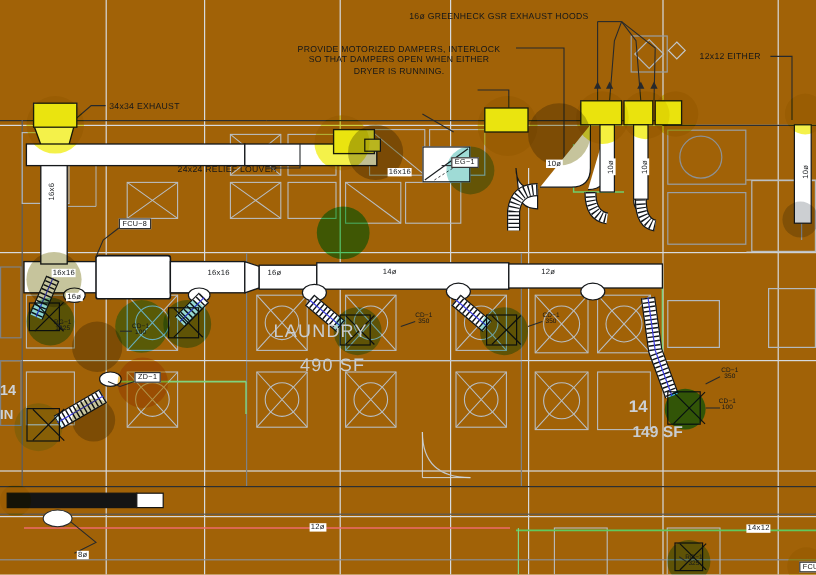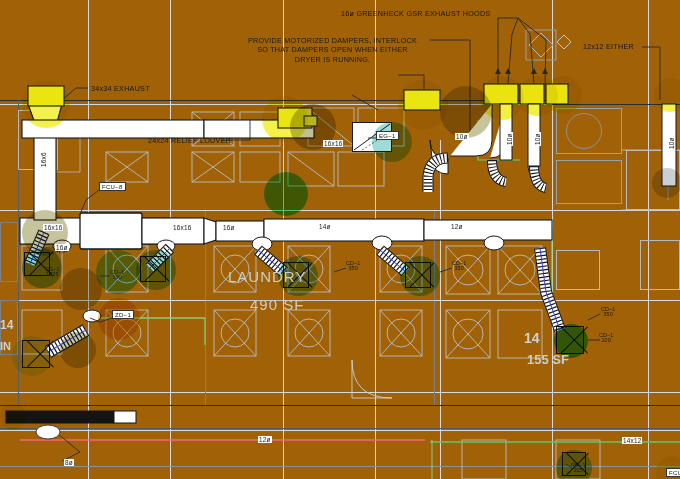--- a/index.html
+++ b/index.html
@@ -453,19 +453,19 @@
 100</div>
   <div class="tag" style="left:110px;top:270px;">CD−1
 100</div>
   <div class="tag" style="left:45px;top:267px;">RG−1
 1325</div>
   <div class="tag" style="left:571px;top:463px;">RG−1
 325</div>
 
   <div class="room" style="left:228px;top:268px;">LAUNDRY</div>
   <div class="room" style="left:250px;top:296px;">490 SF</div>
-  <div class="roomsm" style="left:527px;top:352px;">155 SF</div>
+  <div class="roomsm" style="left:527px;top:352px;">149 SF</div>
 
   <div class="roomsm" style="left:0;top:318px;color:#cdd1d5;font-size:12px;">14</div>
   <div class="roomsm" style="left:0;top:340px;color:#cdd1d5;font-size:11px;">IN</div>
   <div class="roomsm" style="left:524px;top:330px;color:#cdd1d5;font-size:14px;">14</div>
 
 </div>
 
 </body></html>

